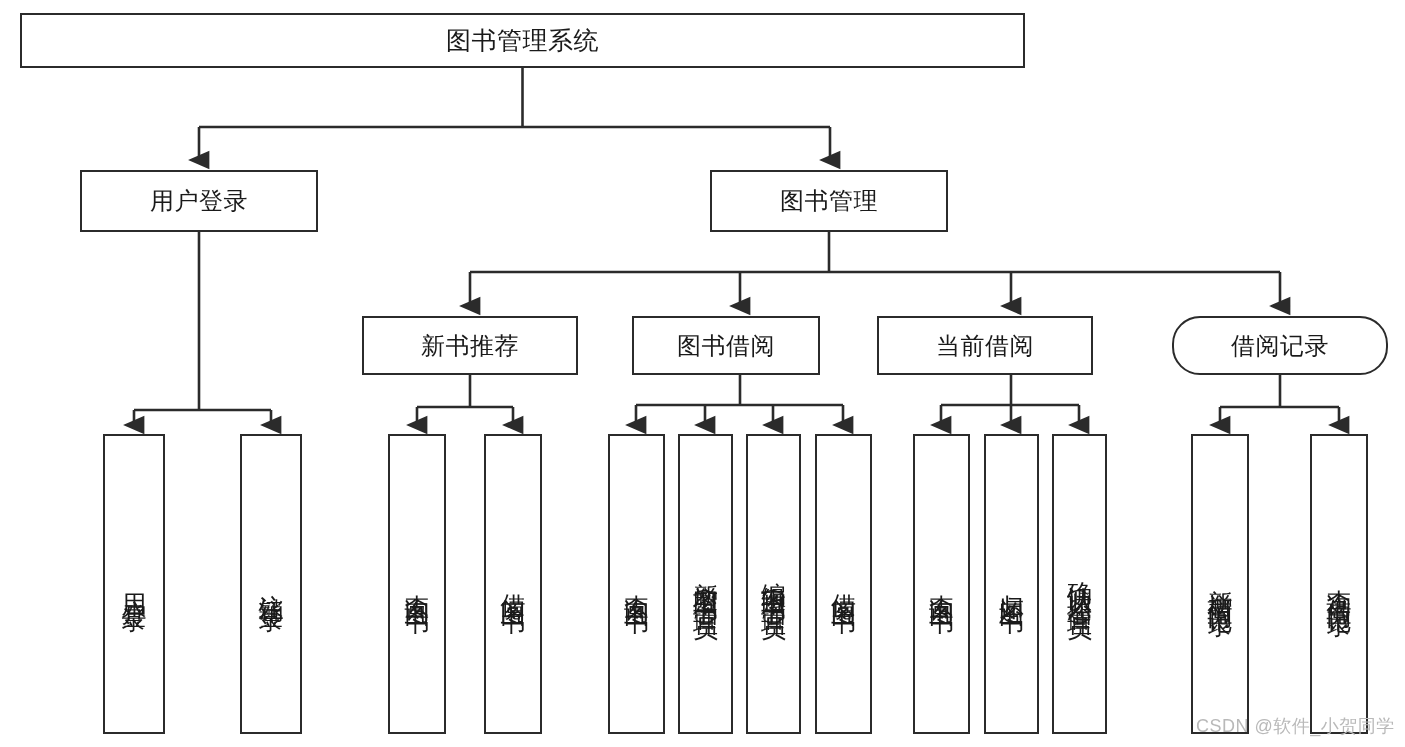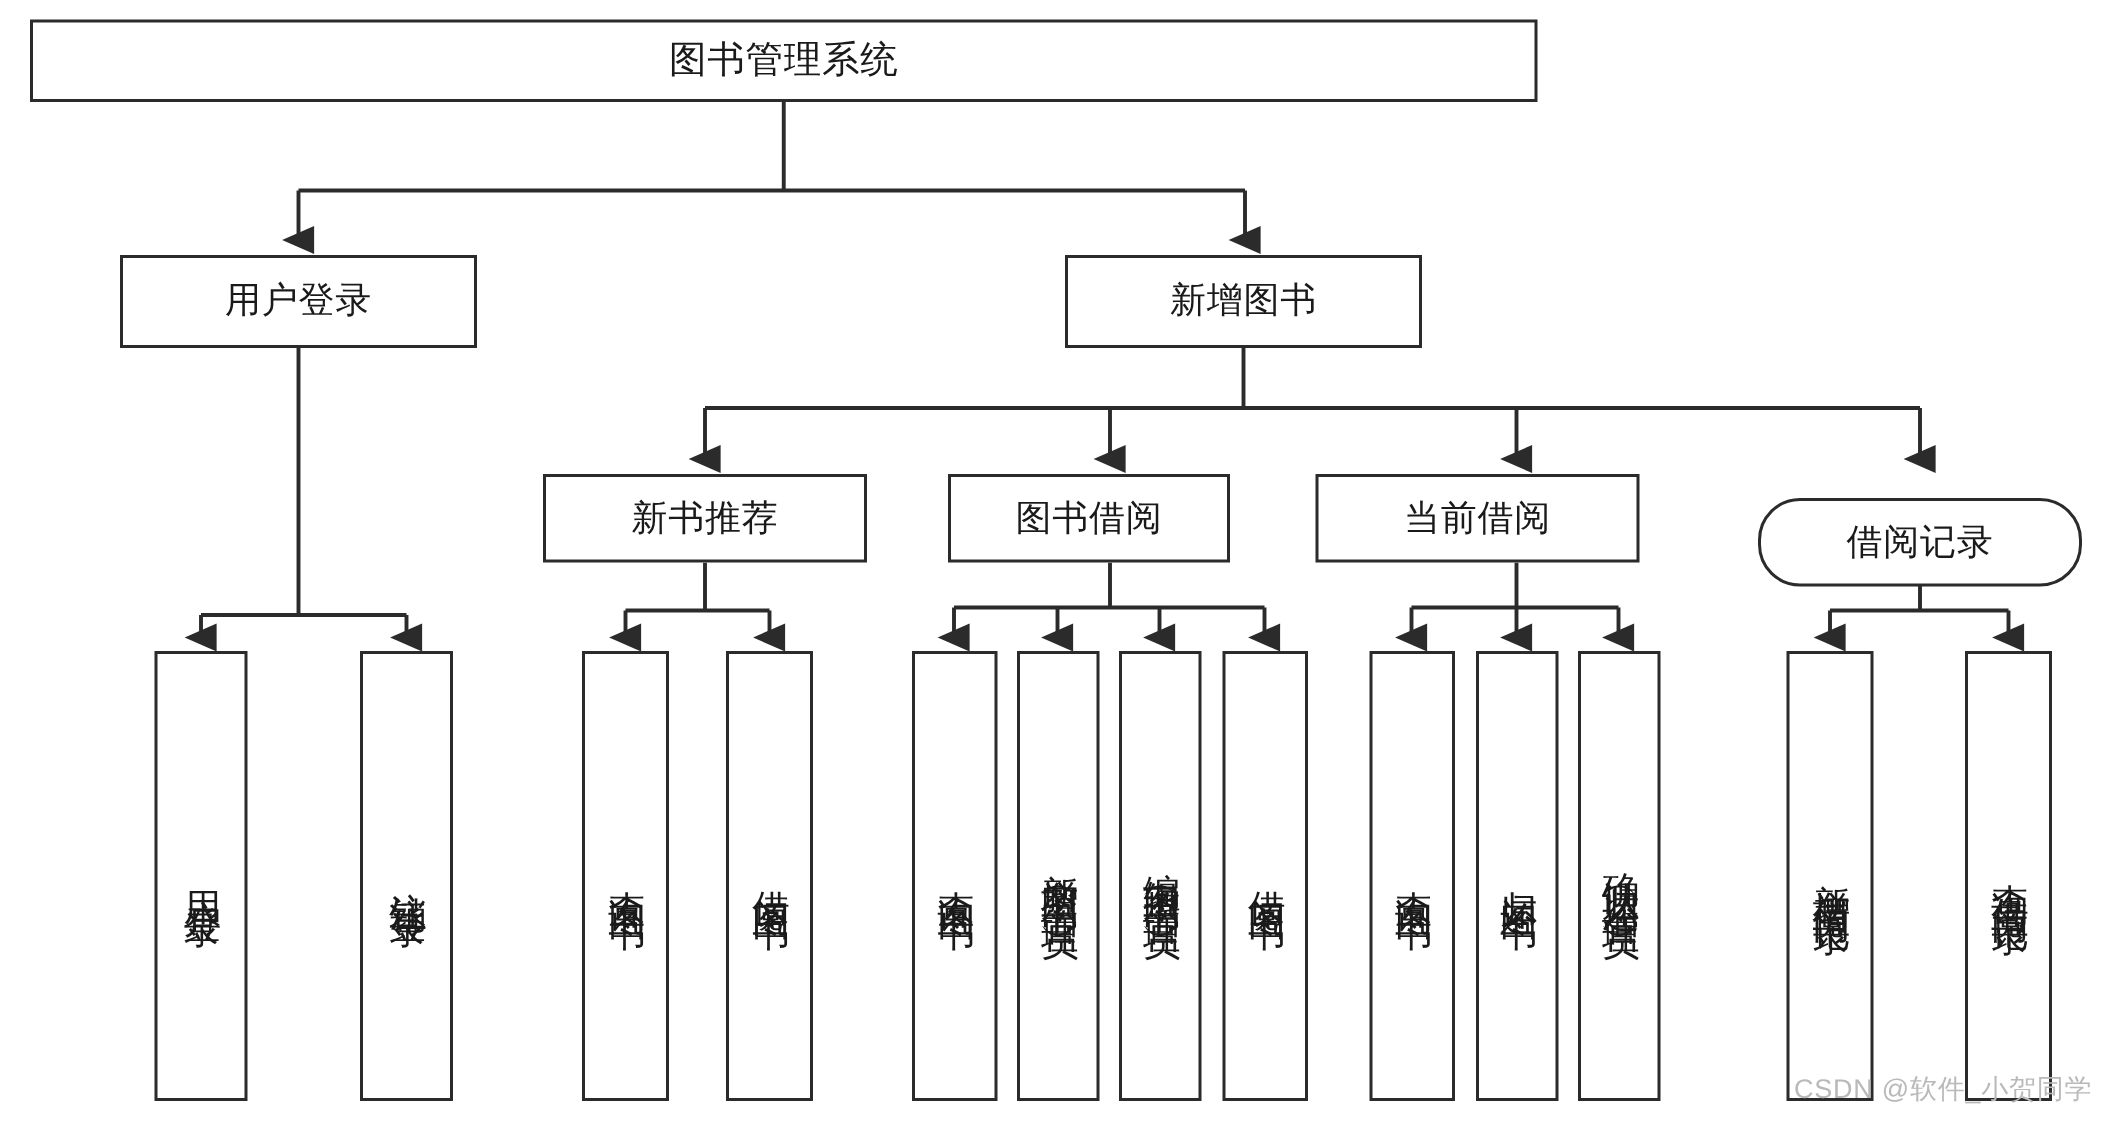--- a/index.html
+++ b/index.html
@@ -128,33 +128,33 @@
   </svg>
 
   <div class="node horiz root" style="left:20px; top:13px; width:1005px; height:55px;">
     <span class="label">图书管理系统</span>
   </div>
 
   <div class="node horiz" style="left:80px; top:170px; width:238px; height:62px;">
     <span class="label">用户登录</span>
   </div>
   <div class="node horiz" style="left:710px; top:170px; width:238px; height:62px;">
-    <span class="label">新增图书</span>
+    <span class="label">图书管理</span>
   </div>
 
   <div class="node horiz" style="left:362px; top:316px; width:216px; height:59px;">
     <span class="label">新书推荐</span>
   </div>
   <div class="node horiz" style="left:632px; top:316px; width:188px; height:59px;">
     <span class="label">图书借阅</span>
   </div>
   <div class="node horiz" style="left:877px; top:316px; width:216px; height:59px;">
     <span class="label">当前借阅</span>
   </div>
-  <div class="node horiz" style="left:1172px; top:332px; width:216px; height:59px;border-radius:28px;">
+  <div class="node horiz" style="left:1172px; top:316px; width:216px; height:59px;border-radius:28px;">
     <span class="label">借阅记录</span>
   </div>
 
   <div class="node vert" style="left:103px; top:434px; width:62px; height:300px;">
     <span class="label">用户登录</span>
   </div>
   <div class="node vert" style="left:240px; top:434px; width:62px; height:300px;">
     <span class="label">注销登录</span>
   </div>
 

